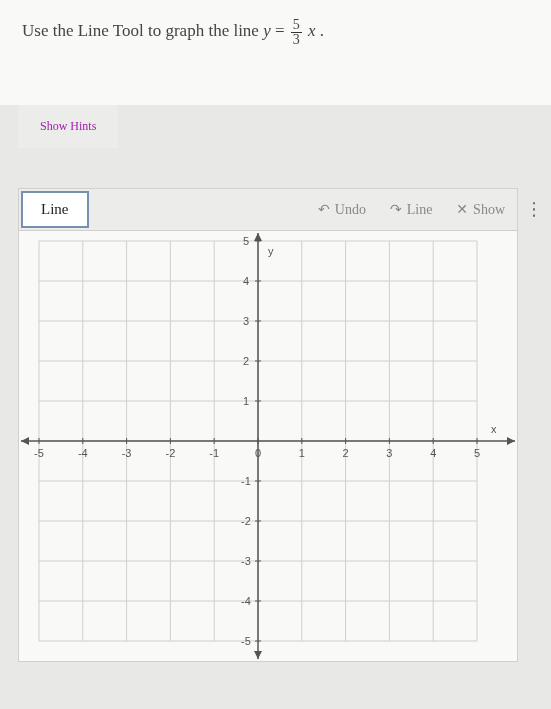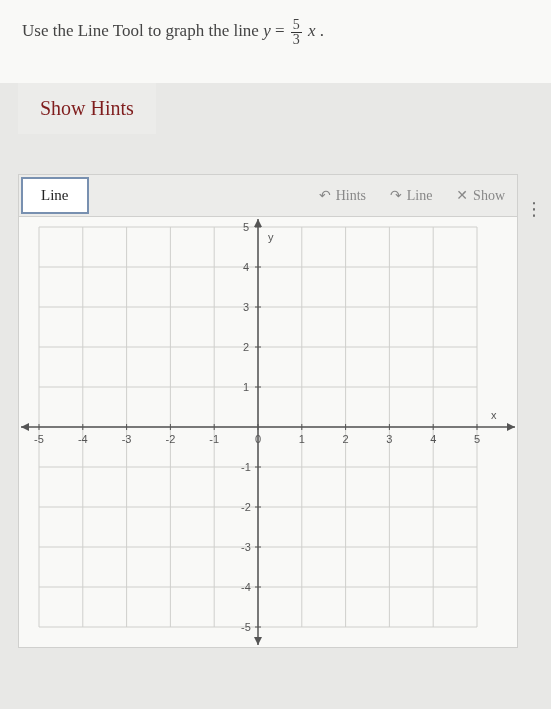--- a/index.html
+++ b/index.html
@@ -6,21 +6,21 @@
 body {
   width: 551px;
   height: 709px;
   background: #e8e8e6;
   font-family: Georgia, 'Times New Roman', serif;
   color: #333;
   overflow: hidden;
 }
 .prompt-area {
   background: #f9f9f7;
-  padding: 18px 22px 36px 22px;
+  padding: 18px 22px 58px 22px;
   font-size: 17px;
   color: #444;
 }
 .fraction {
   display: inline-block;
   vertical-align: middle;
   text-align: center;
   font-size: 14px;
   line-height: 1;
   margin: 0 2px;
@@ -29,22 +29,22 @@
 .fraction .den { display: block; padding: 0 2px; }
 .italic { font-style: italic; font-family: 'Times New Roman', serif; }
 .work-area {
   padding: 0 18px 20px 18px;
 }
 .hints-btn {
   display: inline-block;
   background: #ececea;
   border: none;
   padding: 14px 22px;
-  font-size: 20px;
-  color: #7f1d1d;
+  font-size: 12px;
+  color: #a21caf;
   font-family: Georgia, serif;
   cursor: pointer;
   margin-bottom: 40px;
 }
 .dots {
   position: absolute;
   right: 8px;
   top: 198px;
   font-size: 18px;
   color: #666;
@@ -127,21 +127,21 @@
 <div class="work-area">
   <button class="hints-btn">Show Hints</button>
   <span class="dots">⋮</span>
 
   <div class="graph-container">
     <div class="toolbar">
       <button class="tool-btn selected">Line</button>
       <div class="spacer"></div>
       <button class="action-btn">
         <span>↶</span>
-        <span>Hints</span>
+        <span>Undo</span>
       </button>
       <button class="action-btn">
         <span>↷</span>
         <span>Line</span>
       </button>
       <button class="action-btn">
         <span>✕</span>
         <span>Show</span>
       </button>
     </div>

